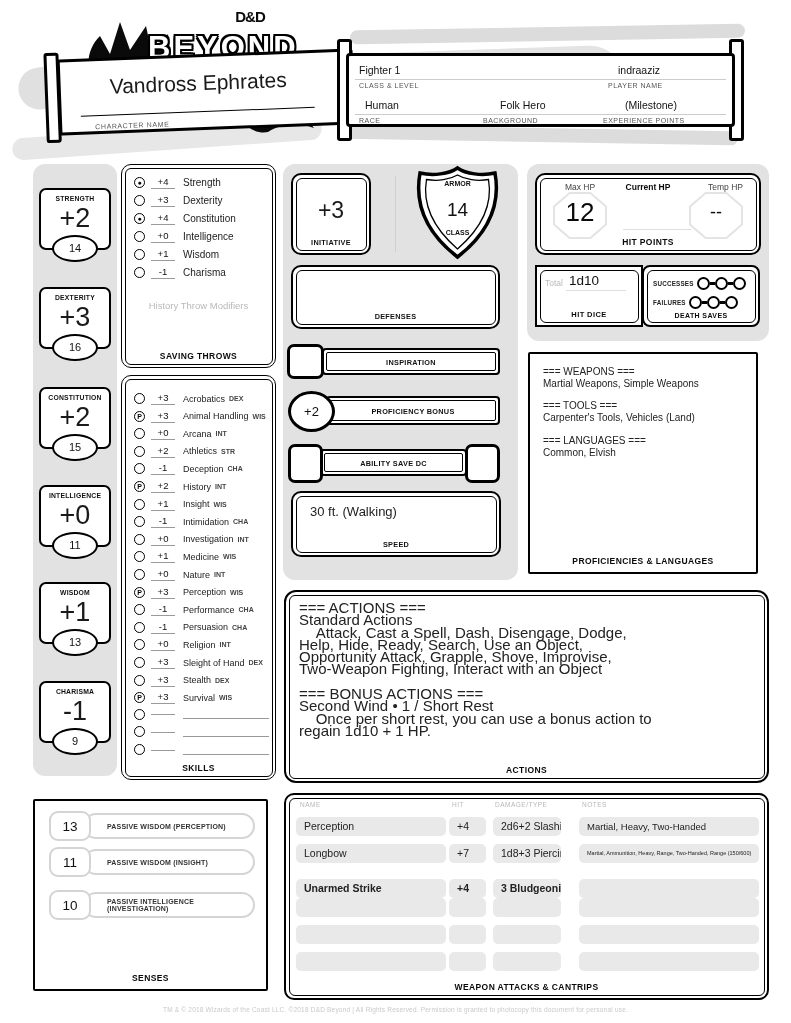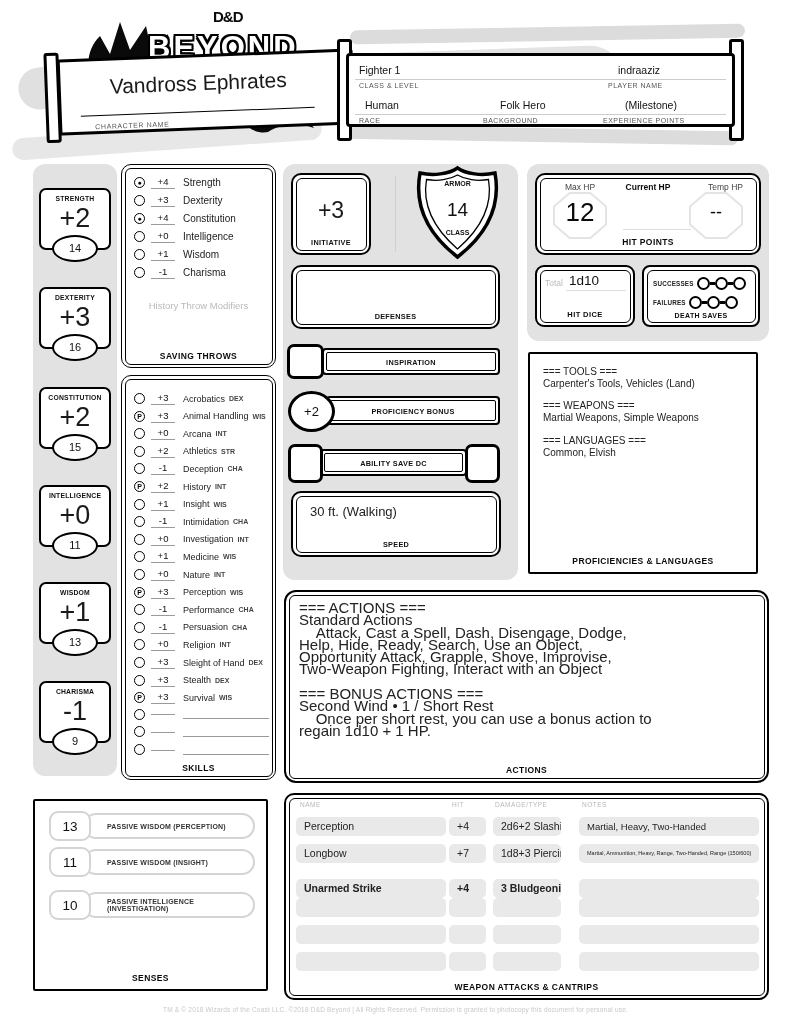--- a/index.html
+++ b/index.html
@@ -10,21 +10,21 @@
 
   
   .swoosh { position:absolute; background:#e3e3e3; border-radius:40px; }
   .sw1 { left:195px; top:52px; width:430px; height:70px; transform:rotate(-2deg); }
   .sw2 { left:350px; top:27px; width:395px; height:14px; transform:rotate(-1deg); background:#dcdcdc; }
   .sw3 { left:338px; top:128px; width:400px; height:14px; transform:rotate(1deg); background:#dcdcdc; }
   .sw4 { left:12px; top:128px; width:310px; height:22px; transform:rotate(-4deg); background:#e7e7e7; }
   .sw5 { left:18px; top:62px; width:120px; height:42px; transform:rotate(-8deg); background:#e0e0e0; }
 
   
-  .dnd-logo { left:213px; top:8px; width:74px; font-weight:900; font-size:15px; letter-spacing:-1px; color:#0a0a0a; }
+  .dnd-logo { left:213px; top:8px; width:74px; text-align:center; font-weight:900; font-size:15px; letter-spacing:-1px; color:#0a0a0a; }
   .beyond-logo { left:148px; top:30px; font-size:31px; font-weight:900; letter-spacing:3px; color:#fff;
     text-shadow:-2px -2px 0 #000,2px -2px 0 #000,-2px 2px 0 #000,2px 2px 0 #000,0 -2px 0 #000,0 2px 0 #000,-2px 0 0 #000,2px 0 0 #000; }
   .dragon { left:66px; top:10px; }
   .tail { left:240px; top:92px; }
 
   
   .name-banner { left:58px; top:54px; width:296px; height:76px; transform:rotate(-2.2deg); }
   .banner-cap { position:absolute; left:-13px; top:-7px; width:15px; height:90px; background:#fff; border:3px solid #000; border-radius:3px; }
   .banner-body { position:absolute; inset:0; background:#fff; border:3px solid #000; border-radius:3px; }
   .character-name { position:absolute; left:52px; top:17px; font-size:21px; color:#1a1a1a; }
@@ -94,21 +94,21 @@
 
   
   .hp-box { left:535px; top:173px; width:226px; height:82px; }
   .hp-lab { position:absolute; top:7px; font-size:8.5px; color:#444; }
   .hp-lab.cur { font-weight:bold; color:#0a0a0a; }
   .oct { position:absolute; top:17px; width:54px; height:47px;
          clip-path:polygon(30% 0,70% 0,100% 30%,100% 70%,70% 100%,30% 100%,0 70%,0 30%); background:#e4e4e4; }
   .oct-in { position:absolute; inset:2px; clip-path:polygon(30% 0,70% 0,100% 30%,100% 70%,70% 100%,30% 100%,0 70%,0 30%); background:#fff; }
   .hp-num { position:absolute; top:22px; width:54px; text-align:center; font-size:26px; color:#0a0a0a; }
   .hp-cur-line { position:absolute; left:86px; top:54px; width:68px; border-bottom:1px solid #ddd; }
-  .hitdice-box { left:535px; top:265px; width:100px; height:62px; border-radius:9px; }
+  .hitdice-box { left:535px; top:265px; width:108px; height:62px; border-radius:0; }
   .total-label { position:absolute; left:8px; top:11px; font-size:8.5px; color:#bbb; }
   .hd-value { position:absolute; left:32px; top:6px; font-size:13.5px; color:#111; }
   .hd-line { position:absolute; left:29px; top:23px; width:60px; border-bottom:1px solid #ddd; }
   .deathsaves-box { left:642px; top:265px; width:118px; height:62px; border-radius:8px; }
   .ds-row { position:absolute; left:9px; right:8px; display:flex; align-items:center; }
   .ds-label { font-size:6.3px; font-weight:bold; color:#222; letter-spacing:.2px; margin-right:3px; }
   .ds-c { width:13px; height:13px; border:2px solid #000; border-radius:50%; background:#fff; flex:0 0 auto; }
   .ds-link { width:5px; height:3px; background:#000; flex:0 0 auto; }
 
   
@@ -477,26 +477,26 @@
         <span class="ds-c"></span>
         <span class="ds-link"></span>
         <span class="ds-c"></span>
     </div>
     <div class="box-label" style="font-size:7px;">DEATH SAVES</div>
   </div>
 
   <div class="abs prof-box">
     <div class="prof-content">
       <div class="prof-section">
+        <div>=== WEAPONS ===</div>
+        <div>Martial Weapons, Simple Weapons</div>
+      </div>
+      <div class="prof-section">
         <div>=== TOOLS ===</div>
         <div>Carpenter's Tools, Vehicles (Land)</div>
-      </div>
-      <div class="prof-section">
-        <div>=== WEAPONS ===</div>
-        <div>Martial Weapons, Simple Weapons</div>
       </div>
       <div class="prof-section">
         <div>=== LANGUAGES ===</div>
         <div>Common, Elvish</div>
       </div>
     </div>
     <div class="box-label">PROFICIENCIES &amp; LANGUAGES</div>
   </div>
 
   <div class="panel dbl actions-box">

